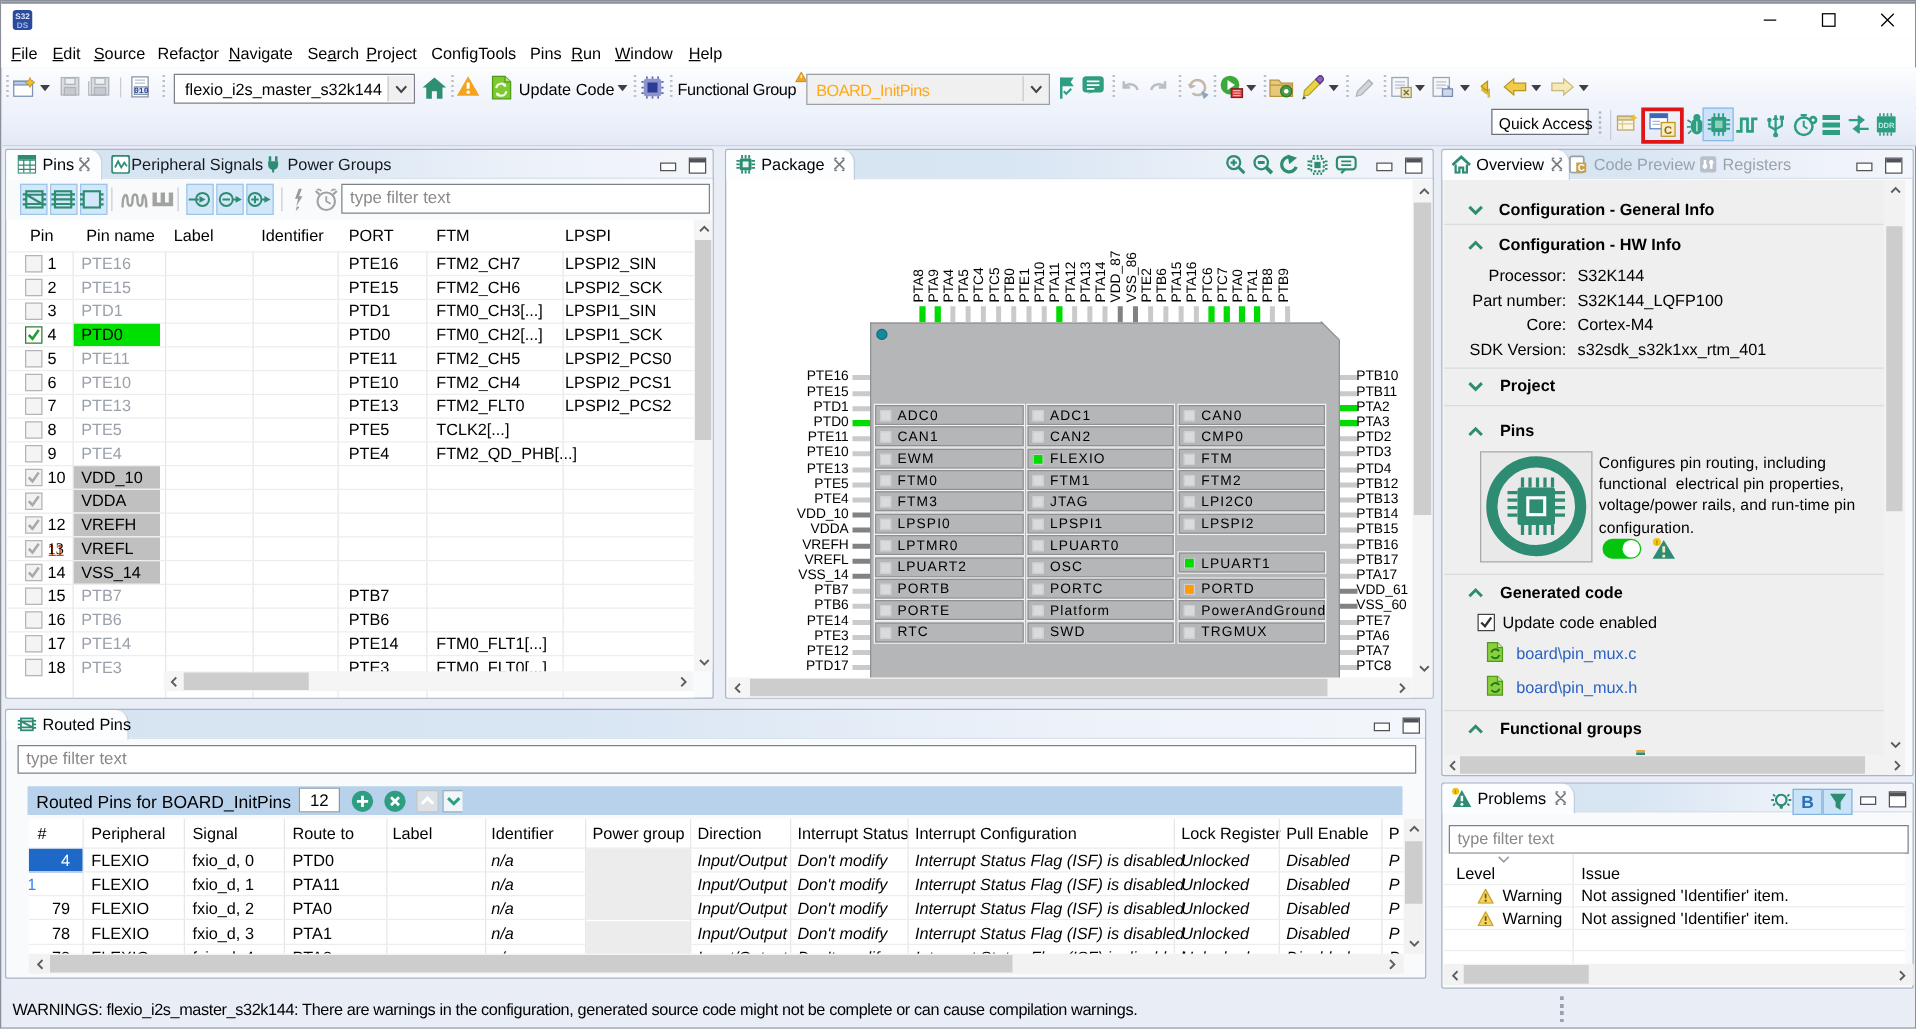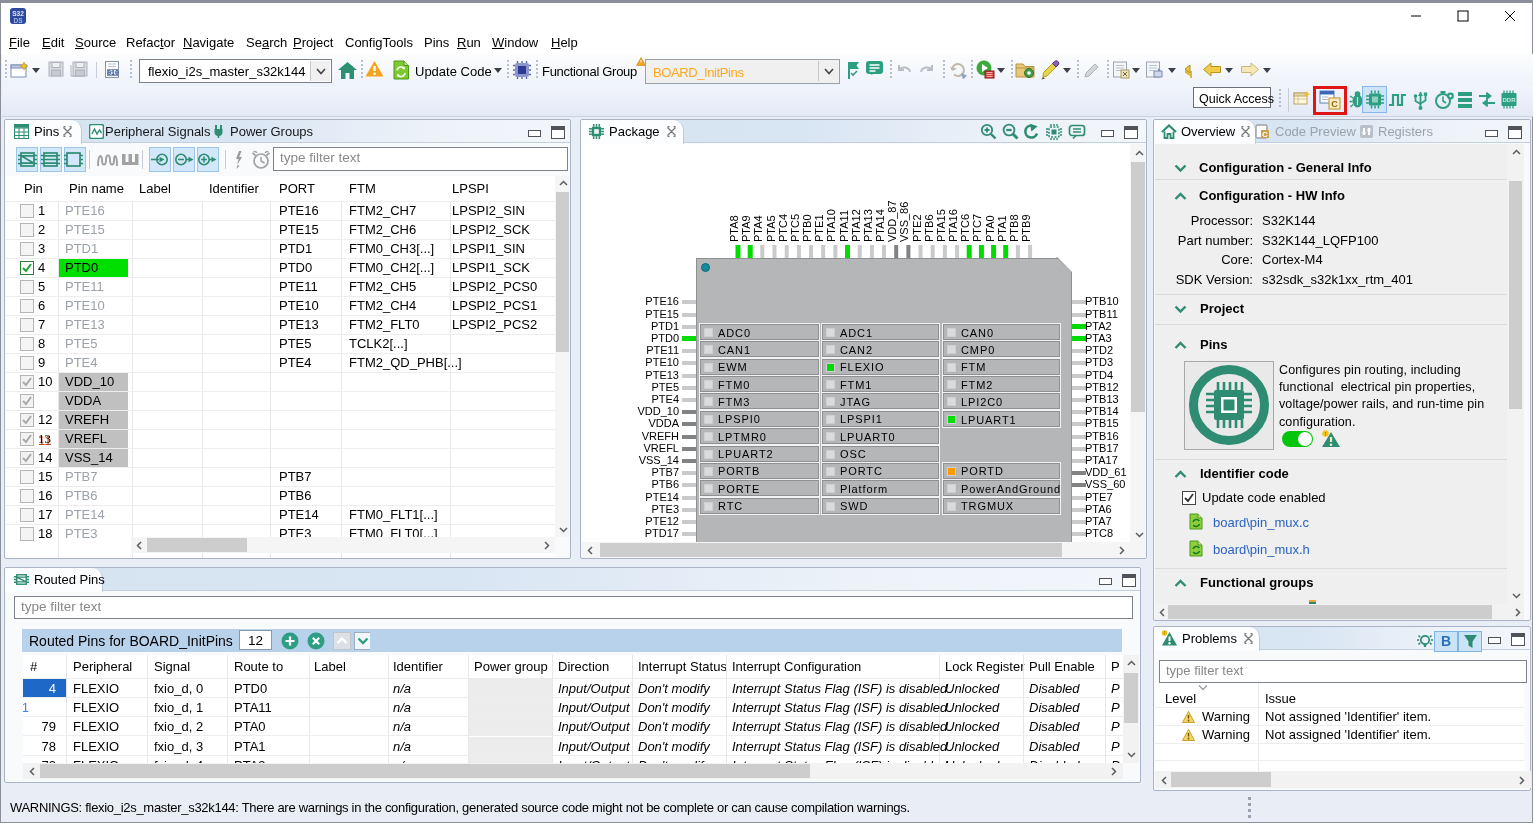--- a/index.html
+++ b/index.html
@@ -907,21 +907,21 @@
           <span style="position:absolute;left:17px;top:1.5px;font-size:11px;letter-spacing:0.9px;color:#000;">LPSPI2</span>
         </div>
 <div style="position:absolute;left:118px;top:284.1px;width:119px;height:16px;background:#b5b6b8;border:1px solid #8f9092;box-shadow:0 0 0 1px #f2f2f2;">
           <div style="position:absolute;left:3px;top:3px;width:9px;height:9px;background:#dadbdd;border:1px solid #cfcfd1;"></div>
           <span style="position:absolute;left:17px;top:1.5px;font-size:11px;letter-spacing:0.9px;color:#000;">LPTMR0</span>
         </div>
 <div style="position:absolute;left:240px;top:284.1px;width:117px;height:16px;background:#b5b6b8;border:1px solid #8f9092;box-shadow:0 0 0 1px #f2f2f2;">
           <div style="position:absolute;left:3px;top:3px;width:9px;height:9px;background:#dadbdd;border:1px solid #cfcfd1;"></div>
           <span style="position:absolute;left:17px;top:1.5px;font-size:11px;letter-spacing:0.9px;color:#000;">LPUART0</span>
         </div>
-<div style="position:absolute;left:361px;top:267px;width:117px;height:16px;background:#b5b6b8;border:1px solid #8f9092;box-shadow:0 0 0 1px #f2f2f2;text-align:center;">
+<div style="position:absolute;left:361px;top:298px;width:117px;height:16px;background:#b5b6b8;border:1px solid #8f9092;box-shadow:0 0 0 1px #f2f2f2;text-align:center;">
           <div style="position:absolute;left:3px;top:3px;width:9px;height:9px;background:#00dc00;border:1px solid #cfcfd1;"></div>
           <span style="position:absolute;left:17px;top:1.5px;font-size:11px;letter-spacing:0.9px;color:#000;">LPUART1</span>
         </div>
 <div style="position:absolute;left:118px;top:301.5px;width:119px;height:16px;background:#b5b6b8;border:1px solid #8f9092;box-shadow:0 0 0 1px #f2f2f2;">
           <div style="position:absolute;left:3px;top:3px;width:9px;height:9px;background:#dadbdd;border:1px solid #cfcfd1;"></div>
           <span style="position:absolute;left:17px;top:1.5px;font-size:11px;letter-spacing:0.9px;color:#000;">LPUART2</span>
         </div>
 <div style="position:absolute;left:240px;top:301.5px;width:117px;height:16px;background:#b5b6b8;border:1px solid #8f9092;box-shadow:0 0 0 1px #f2f2f2;">
           <div style="position:absolute;left:3px;top:3px;width:9px;height:9px;background:#dadbdd;border:1px solid #cfcfd1;"></div>
           <span style="position:absolute;left:17px;top:1.5px;font-size:11px;letter-spacing:0.9px;color:#000;">OSC</span>
@@ -1073,21 +1073,21 @@
           <path d="M10 3 L19 18 H1 Z" fill="#2e8c72"></path>
           <path d="M10 8 v5" stroke="#f5e9c0" stroke-width="2.2"></path>
           <circle cx="10" cy="15.8" r="1.3" fill="#f5e9c0"></circle>
           <circle cx="4.5" cy="4.5" r="3.2" fill="#f5c40e"></circle>
           <text x="4.5" y="6.8" font-size="5.5" text-anchor="middle" fill="#6b5200" font-family="Liberation Sans">!</text>
         </svg>
 <div style="position:absolute;left:0;top:315px;width:354px;height:1px;background:#dadbdc;"></div>
 <svg style="position:absolute;left:19px;top:326px" width="13" height="9" viewBox="0 0 13 9">
           <path d="M1.5 7 L6.5 2 L11.5 7" stroke="#2e8c72" stroke-width="2.4" fill="none"></path>
         </svg>
-        <span style="position:absolute;left:45px;top:322px;font-weight:bold;">Identifier code</span>
+        <span style="position:absolute;left:45px;top:322px;font-weight:bold;">Generated code</span>
 <div style="position:absolute;left:27px;top:347px;width:14px;height:14px;border:1.5px solid #444;background:#fff;">
           <svg width="12" height="12" viewBox="0 0 12 12" style="position:absolute;left:0;top:0">
             <path d="M2 6 L5 9 L10 2" stroke="#333" stroke-width="1.8" fill="none"></path>
           </svg>
         </div>
 <span style="position:absolute;left:47px;top:346px;">Update code enabled</span>
 <svg style="position:absolute;left:34px;top:369px" width="14" height="17" viewBox="0 0 14 17">
           <path d="M1 1 H9 L13 5 V16 H1 Z" fill="#8ccf3e" stroke="#4f9a1c"></path>
           <path d="M9 1 L9 5 H13" fill="#cfe9a8" stroke="#4f9a1c"></path>
           <path d="M4 9 a3.5 3.5 0 0 1 6.3 -1 M10.5 11 a3.5 3.5 0 0 1 -6.3 1" stroke="#1a7a1a" stroke-width="1.5" fill="none"></path>

